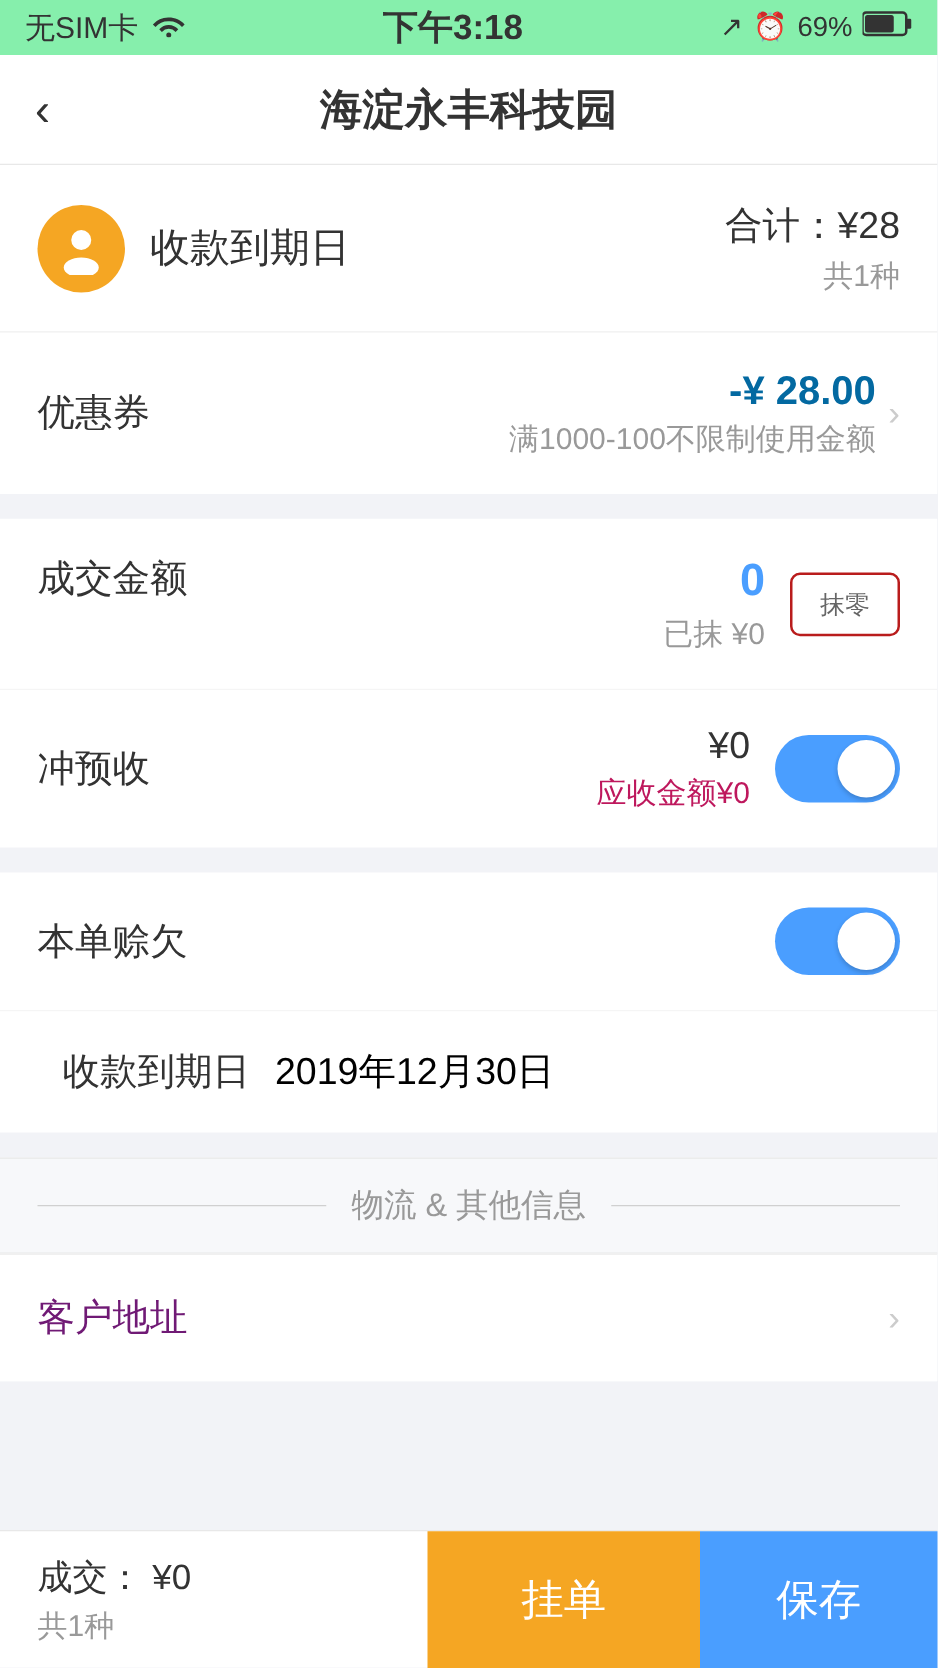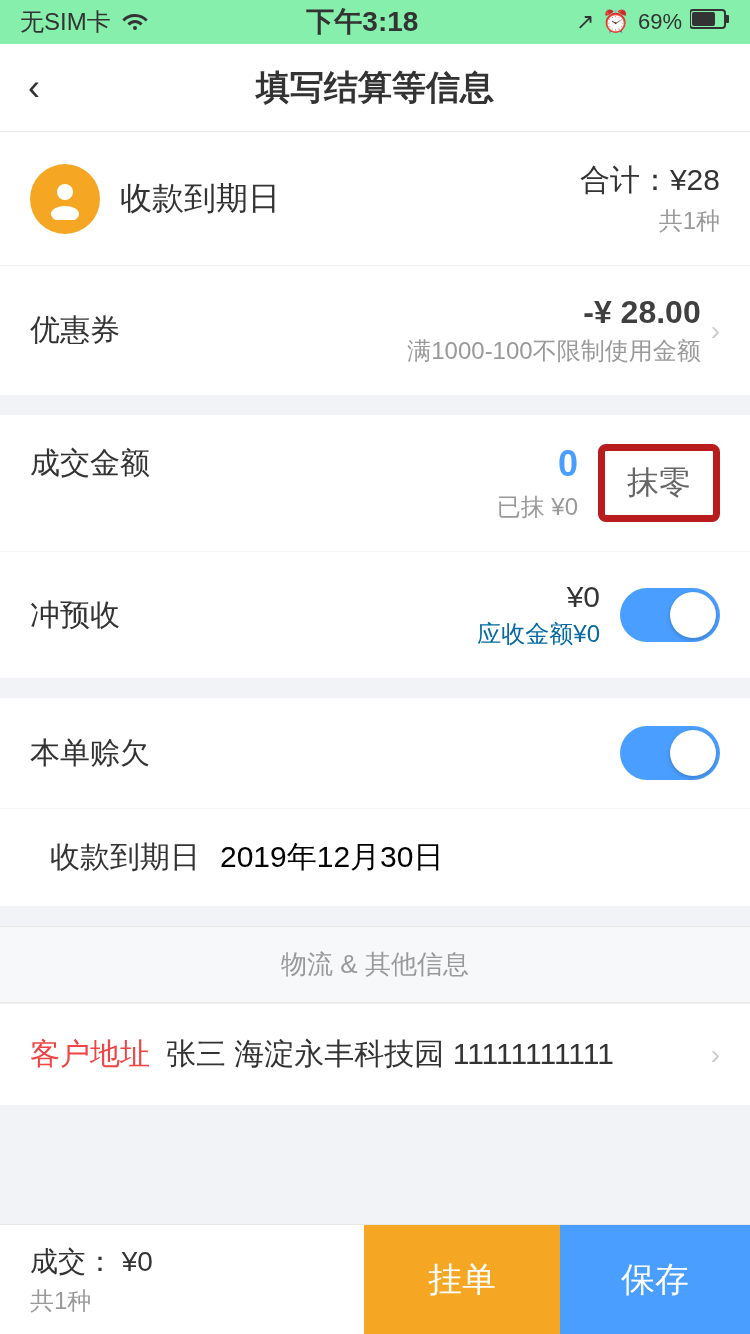--- a/index.html
+++ b/index.html
@@ -119,21 +119,21 @@
     .coupon-right {
       display: flex;
       align-items: center;
       gap: 10px;
     }
     .coupon-info {
       text-align: right;
     }
     .coupon-discount {
       font-size: 32px;
-      color: #404040;
+      color: #0369a1;
       font-weight: 600;
     }
     .coupon-desc {
       font-size: 24px;
       color: #999;
       margin-top: 4px;
     }
     .chevron-right {
       color: #ccc;
       font-size: 28px;
@@ -161,24 +161,24 @@
       display: flex;
       align-items: center;
       gap: 20px;
     }
     .amount-value {
       font-size: 36px;
       color: #4a9eff;
       font-weight: 600;
     }
     .round-btn {
-      border: 7px solid #b91c1c;
+      border: 2px solid #b91c1c;
       border-radius: 8px;
       padding: 10px 22px;
-      font-size: 32px;
+      font-size: 20px;
       color: #666;
       background: #fff;
       cursor: pointer;
     }
     .amount-sub {
       font-size: 24px;
       color: #999;
     }
 
     
@@ -195,21 +195,21 @@
     }
     .prepay-values {
       text-align: right;
     }
     .prepay-amount {
       font-size: 30px;
       color: #333;
     }
     .prepay-sub {
       font-size: 24px;
-      color: #0369a1;
+      color: #be185d;
       margin-top: 4px;
     }
 
     
     .toggle {
       width: 100px;
       height: 54px;
       border-radius: 27px;
       background: #4a9eff;
       position: relative;
@@ -262,21 +262,20 @@
     }
     .logistics-header {
       padding: 20px 30px;
       text-align: center;
       background: #f7f8fa;
       border-top: 1px solid #e8e8e8;
       border-bottom: 1px solid #e8e8e8;
       display: flex;
       align-items: center;
       justify-content: center;
-      flex-direction: column;
     }
     .logistics-line {
       flex: 1;
       height: 1px;
       background: #d0d0d0;
     }
     .logistics-title {
       font-size: 26px;
       color: #999;
       padding: 0 20px;
@@ -286,21 +285,21 @@
     .address-row {
       background: #fff;
       padding: 30px 30px;
       display: flex;
       align-items: center;
       justify-content: space-between;
       border-top: 1px solid #f0f0f0;
     }
     .address-label {
       font-size: 30px;
-      color: #ef4444;
+      color: #701a75;
       min-width: 120px;
     }
     .address-value {
       font-size: 30px;
       color: #333;
       flex: 1;
       padding: 0 16px;
     }
 
     
@@ -318,21 +317,21 @@
     .bottom-summary {
       flex: 1;
       padding: 0 30px;
     }
     .bottom-count {
       font-size: 24px;
       color: #999;
       margin-top: 4px;
     }
     .btn-hold {
-      width: 196px;
+      width: 218px;
       height: 110px;
       background: #f5a623;
       color: #fff;
       font-size: 34px;
       display: flex;
       align-items: center;
       justify-content: center;
       cursor: pointer;
     }
     .btn-save {
@@ -376,21 +375,21 @@
           <rect x="0" y="2" width="35" height="18" rx="3" stroke="#333" stroke-width="2" fill="none"></rect>
           <rect x="35" y="7" width="4" height="8" rx="1" fill="#333"></rect>
           <rect x="2" y="4" width="23" height="14" rx="2" fill="#333"></rect>
         </svg>
     </span>
   </div>
 </div>
 
 <div class="nav-bar">
   <div class="nav-back">‹</div>
-  <div class="nav-title">填写结算等信息</div>
+  <div class="nav-title">海淀永丰科技园</div>
 </div>
 
 <div class="content">
 
   <div class="card-section">
     <div class="customer-row">
       <div class="customer-left">
         <div class="avatar">
           <svg viewBox="0 0 42 42" fill="none">
             <circle cx="21" cy="14" r="8" fill="#fff"></circle>
@@ -459,21 +458,20 @@
 
   <div class="logistics-section">
     <div class="logistics-header">
       <div class="logistics-line"></div>
       <span class="logistics-title">物流 &amp; 其他信息</span>
       <div class="logistics-line"></div>
     </div>
 
     <div class="address-row">
       <span class="address-label">客户地址</span>
-      <span class="address-value">张三 海淀永丰科技园 11111111111</span>
       <span class="chevron-right">›</span>
     </div>
   </div>
 
 </div>
 
 <div class="bottom-bar">
   <div class="bottom-summary">
     <div>
       <span>成交：</span>

